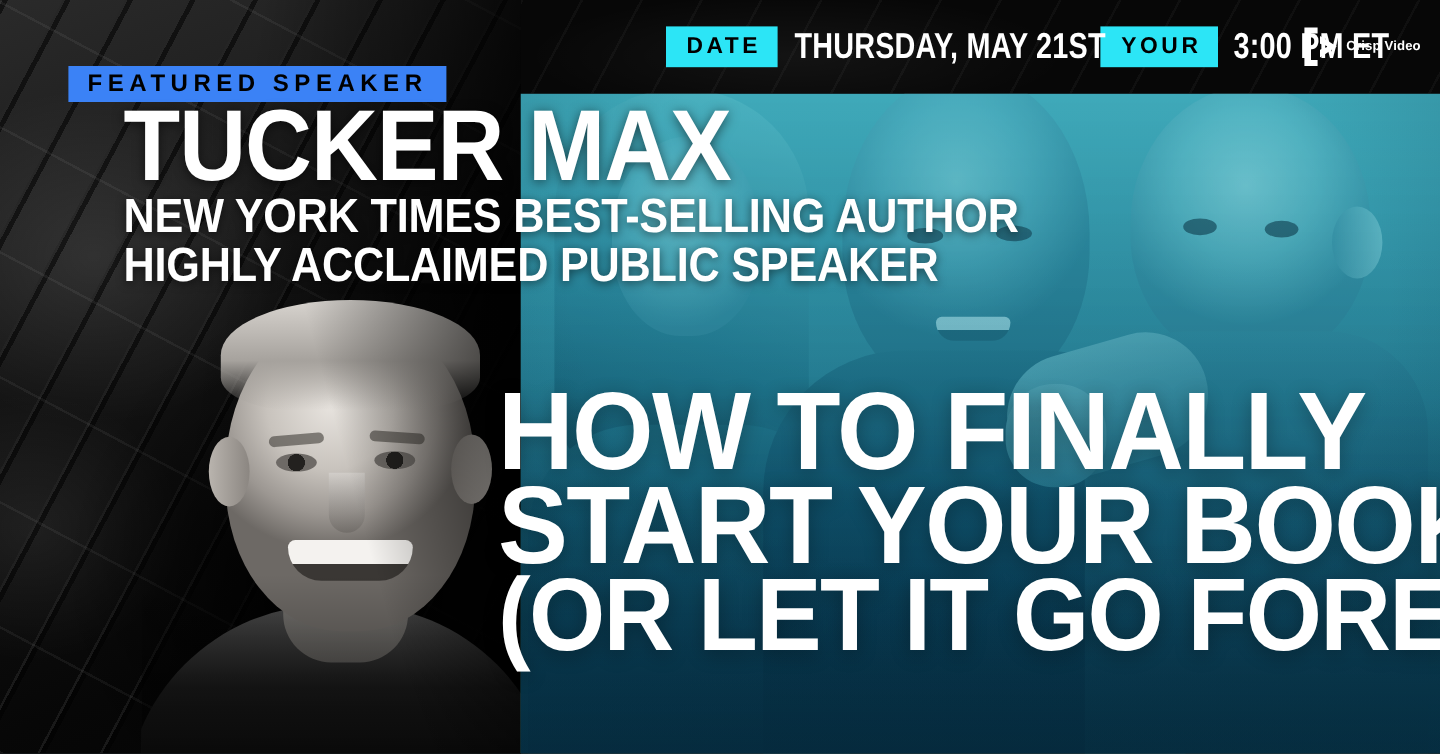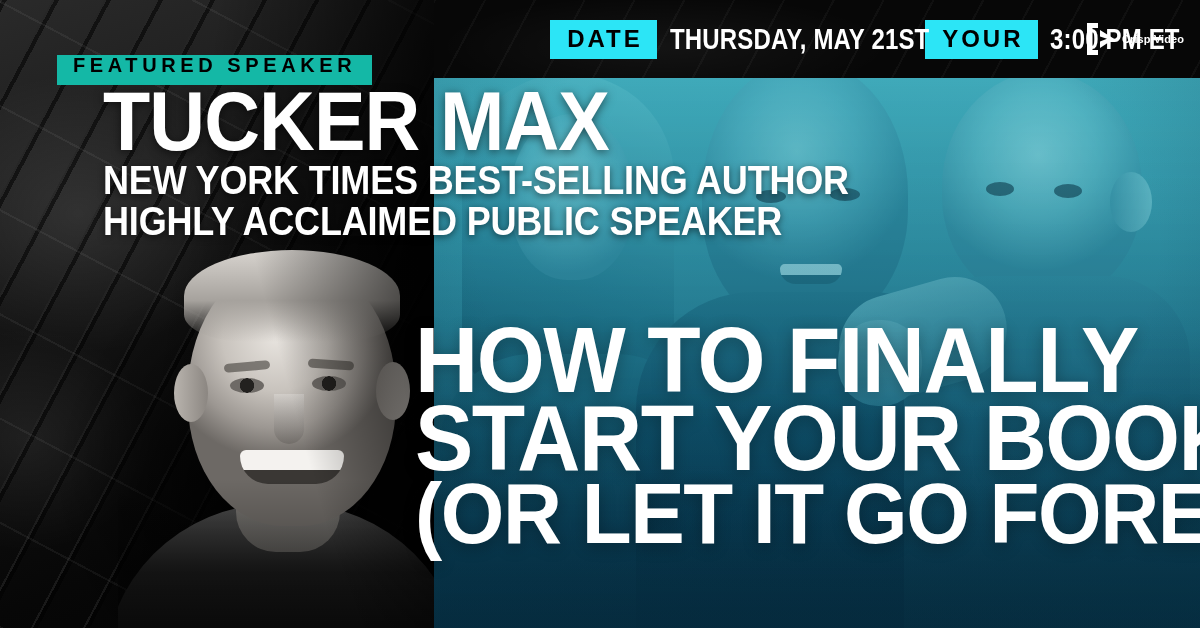--- a/index.html
+++ b/index.html
@@ -102,34 +102,34 @@
 
   
   .topbar{position:absolute;left:434px;top:0;width:766px;height:78px;overflow:hidden;background:#070707;}
   .topbar-tex{position:absolute;inset:0;
      background-image:
        repeating-linear-gradient(118deg, rgba(255,255,255,.035) 0 2px, rgba(0,0,0,0) 2px 44px),
        radial-gradient(ellipse 300px 70px at 30% 60%, rgba(255,255,255,.05), rgba(0,0,0,0) 75%);}
   .topbar-row{position:absolute;left:0;top:0;width:766px;height:78px;display:flex;align-items:center;}
 
   .chip{background:#2ce5f6;color:#000;font-weight:700;letter-spacing:3px;
-     font-size:24px;line-height:1;padding:7px 14px 8px 17px;
+     font-size:19px;line-height:1;padding:7px 14px 8px 17px;
      font-family:"Liberation Sans", sans-serif;}
   .bar-val{color:#fff;font-size:30px;line-height:1;white-space:nowrap;
      font-family:"Liberation Sans Narrow","Liberation Sans",sans-serif;
      font-weight:700;letter-spacing:.2px;transform:scaleX(.80);transform-origin:left center;}
 
   .logo{position:absolute;right:16px;top:50%;transform:translateY(-50%);
      display:flex;align-items:center;gap:7px;}
   .logo-txt{color:#fff;font-size:11px;font-weight:700;letter-spacing:.1px;
      font-family:"Liberation Sans", sans-serif;}
 
   
-  .feat-badge{position:absolute;left:57px;top:55px;height:30px;background:#14b8a6;
-     display:flex;align-items:flex-start;padding:0 16px;}
+  .feat-badge{position:absolute;left:57px;top:55px;height:30px;background:#3b82f6;
+     display:flex;align-items:center;padding:0 16px;}
   .feat-badge span{color:#000;font-weight:700;font-size:20px;letter-spacing:4.6px;line-height:1;}
 
   .speaker-name{position:absolute;left:103px;top:88px;color:#fff;
      font-family:"Liberation Sans Narrow","Liberation Sans",sans-serif;
      font-weight:700;font-size:84px;line-height:.80;letter-spacing:-1px;
      transform:scaleX(.92);transform-origin:left top;white-space:nowrap;
      text-shadow:0 2px 10px rgba(0,0,0,.55);}
 
   .speaker-sub{position:absolute;left:103px;top:160px;color:#fff;
      font-family:"Liberation Sans Narrow","Liberation Sans",sans-serif;

